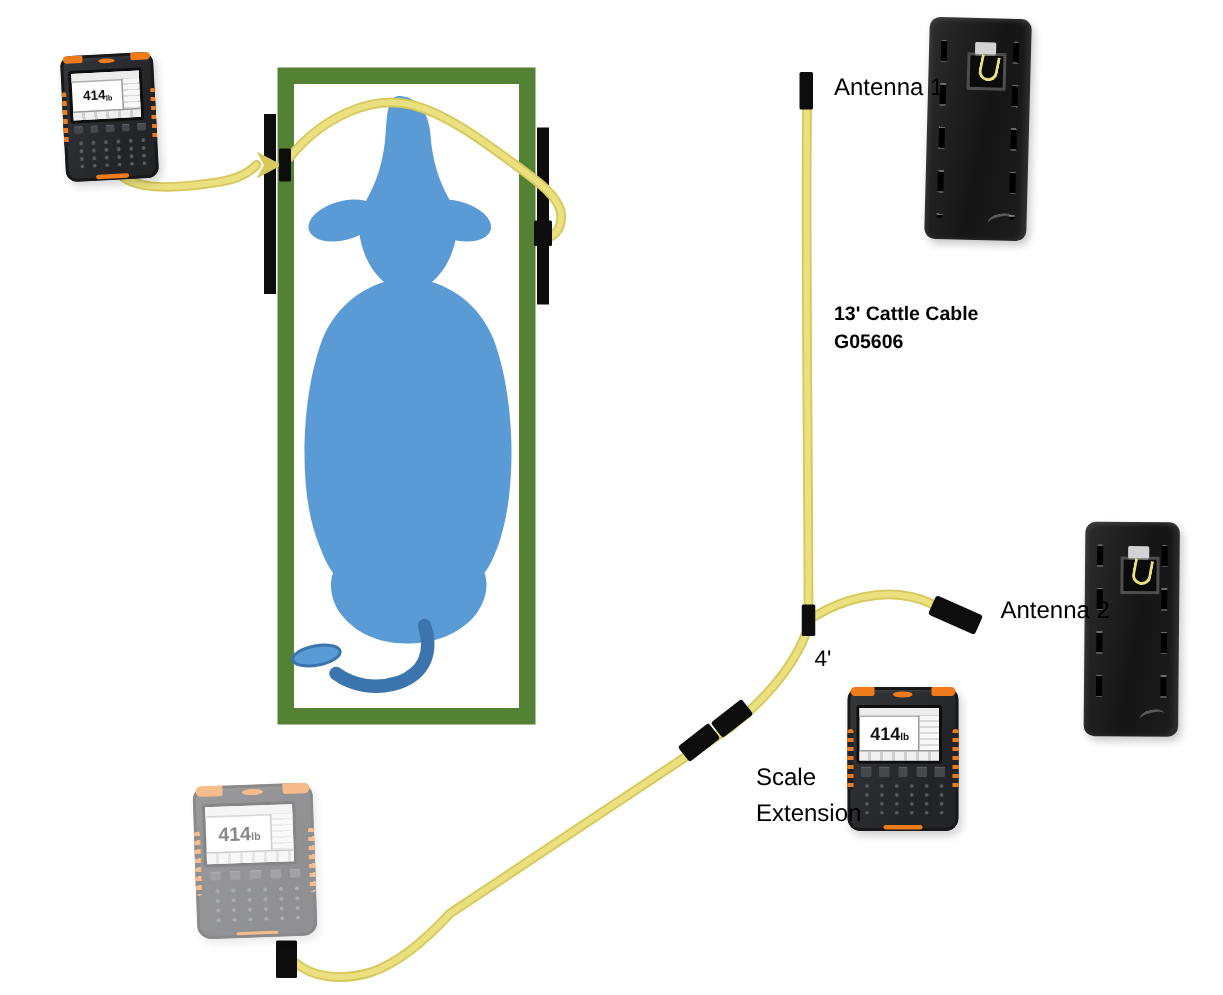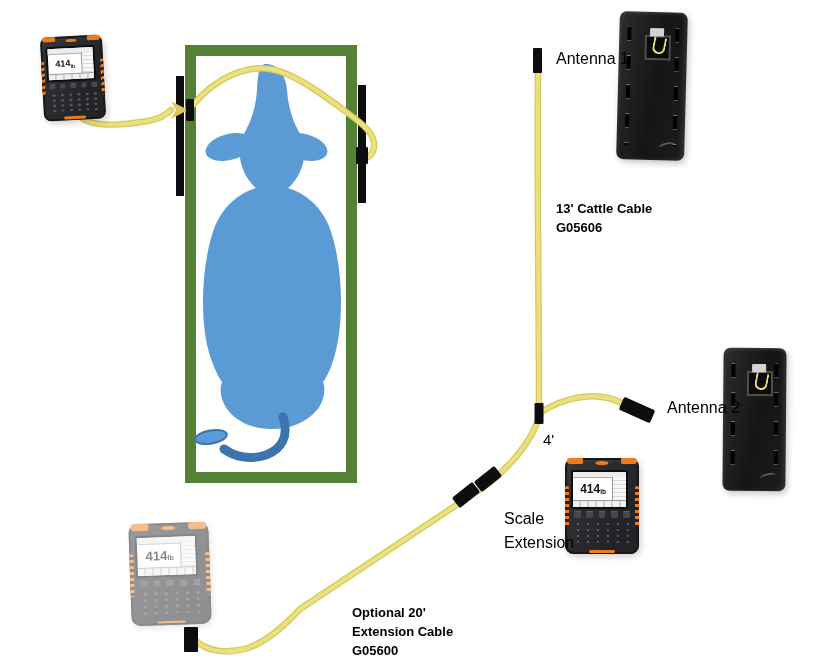--- a/index.html
+++ b/index.html
@@ -270,19 +270,14 @@
 
   <div class="lbl" id="distance-label" style="left:543px; top:431px;">4'</div>
 
   <div class="lbl" style="left:667px; top:399px;">Antenna 2</div>
 
   <div class="lbl lbl-two" style="left:504px; top:479px;margin-top:28px;">
     <div>Scale</div>
     <div>Extension</div>
   </div>
 
-  <div class="lbl lbl-bold" style="left:352px; top:604px;">
-    <div>Optional 20'</div>
-    <div>Extension Cable</div>
-    <div>G05600</div>
-  </div>
 
 </div>
 
 </body></html>

